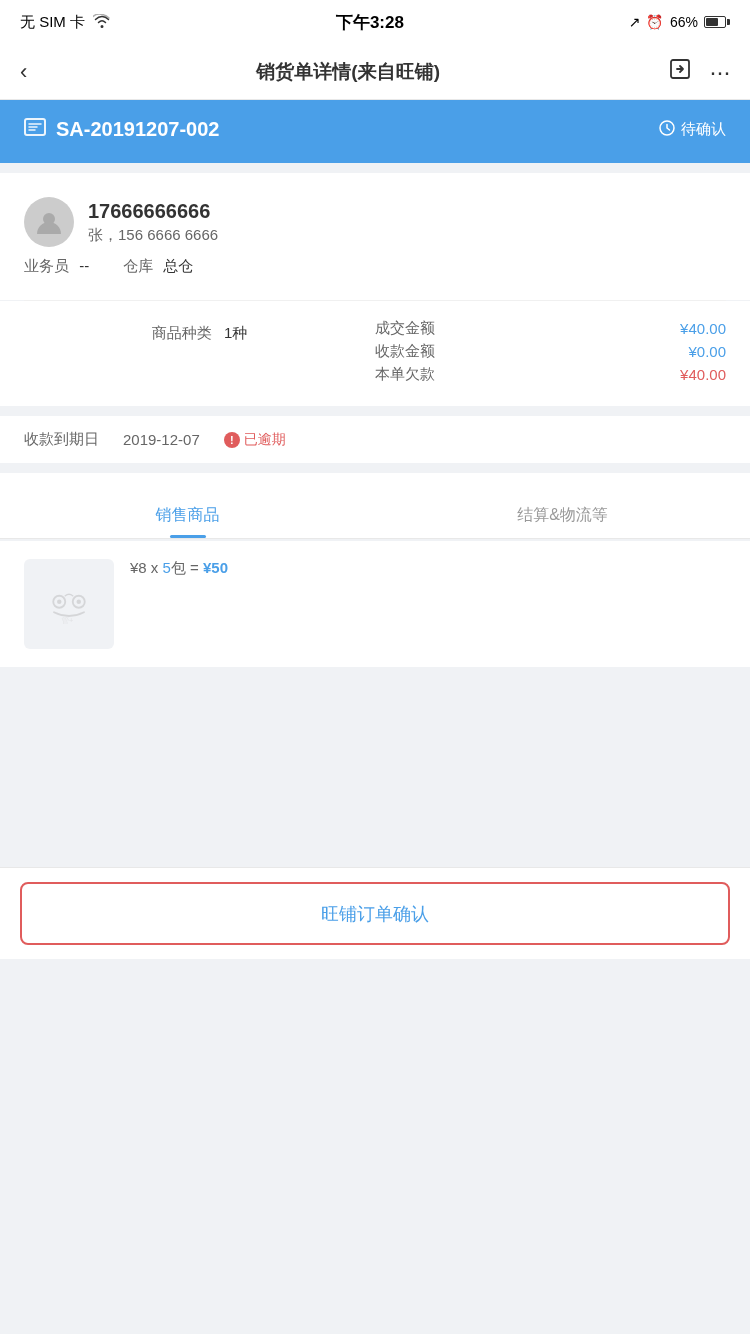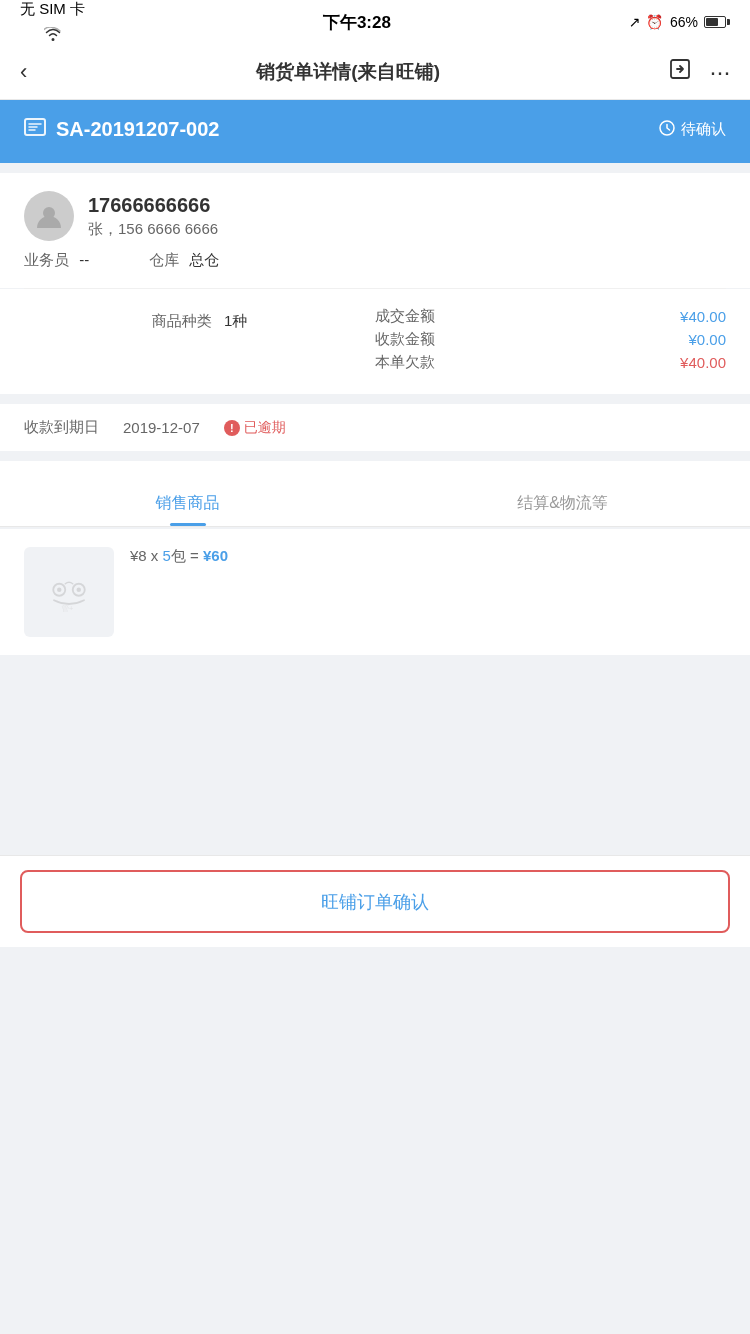--- a/index.html
+++ b/index.html
@@ -16,21 +16,21 @@
     .status-bar {
       background: #fff;
       height: 44px;
       display: flex;
       align-items: center;
       justify-content: space-between;
       padding: 0 20px;
       font-size: 15px;
       font-weight: 500;
     }
-    .status-left { display: flex; align-items: center; gap: 8px; flex-direction: column; }
+    .status-left { display: flex; align-items: center; gap: 8px; }
     .status-center { font-size: 17px; font-weight: 600; }
     .status-right { display: flex; align-items: center; gap: 6px; font-size: 14px; }
 
     
     .nav-bar {
       background: #fff;
       height: 56px;
       display: flex;
       align-items: center;
       justify-content: space-between;
@@ -86,21 +86,21 @@
     }
     .order-date {
       color: rgba(255,255,255,0.9);
       font-size: 14px;
     }
 
     
     .card {
       background: #fff;
       margin-top: 10px;
-      padding: 18px 24px;
+      padding: 24px 24px;
     }
     .customer-header {
       display: flex;
       align-items: center;
       gap: 14px;
       margin-bottom: 10px;
     }
     .avatar {
       width: 50px;
       height: 50px;
@@ -118,21 +118,21 @@
       font-weight: 600;
       color: #333;
     }
     .customer-sub {
       font-size: 15px;
       color: #666;
       margin-top: 3px;
     }
     .customer-meta {
       display: flex;
-      gap: 60px;
+      gap: 34px;
       margin-top: 4px;
     }
     .meta-item {
       font-size: 15px;
       color: #666;
     }
     .meta-value {
       color: #333;
     }
     .divider {
@@ -501,21 +501,21 @@
   <div class="product-info">
     <div class="product-price-row">
       <span>¥8</span>
       <span> </span>
       <span>x</span>
       <span> </span>
       <span class="highlight">5</span><span>包</span>
       <span> </span>
       <span>=</span>
       <span> </span>
-      <span class="price-total">¥60</span>
+      <span class="price-total">¥50</span>
     </div>
   </div>
 </div>
 
 <div class="gray-area"></div>
 
 <div class="bottom-bar">
   <button class="confirm-btn">
     <span>旺铺订单确认</span>
   </button>

